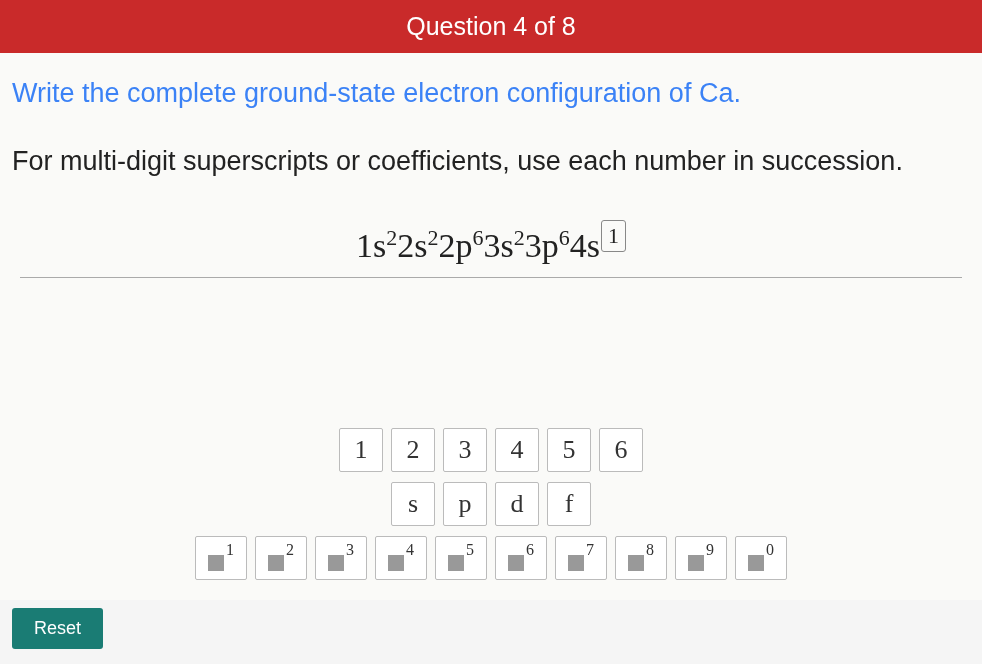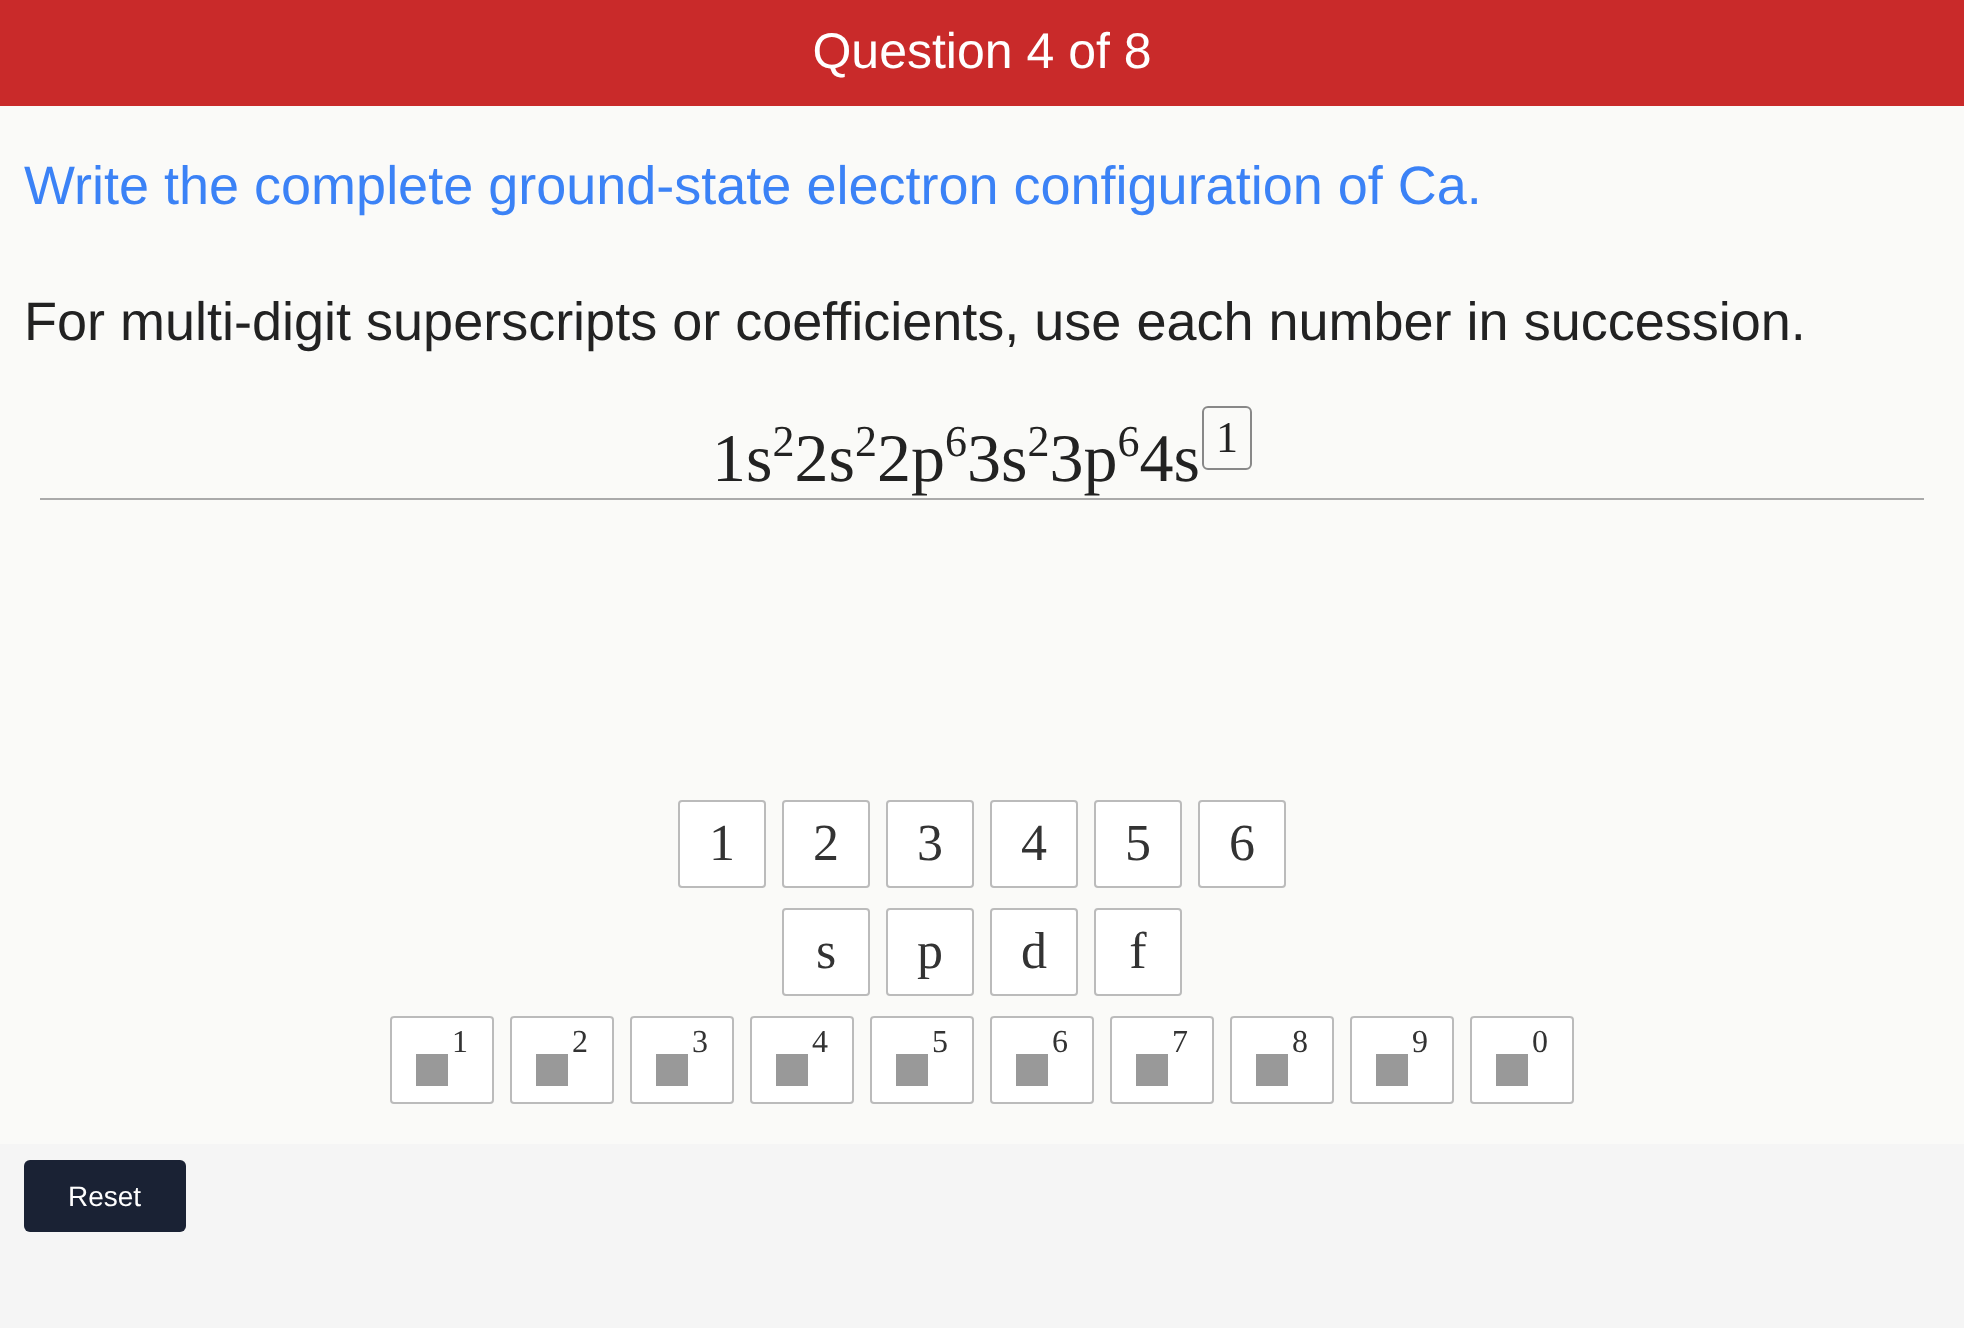--- a/index.html
+++ b/index.html
@@ -28,25 +28,26 @@
     }
     .prompt-line {
       font-size: 27px;
       color: #3b82f6;
       margin-bottom: 30px;
       line-height: 1.4;
     }
     .hint-line {
       font-size: 27px;
       color: #222;
-      margin-bottom: 24px;
+      margin-bottom: 41px;
       line-height: 1.4;
     }
     .answer-area {
       text-align: center;
+      padding-bottom: 12px;
       border-bottom: 1px solid #aaa;
       margin: 0 8px 0 8px;
     }
     .answer-text {
       font-family: 'Times New Roman', Times, serif;
       font-size: 34px;
       color: #222;
       display: inline-block;
     }
     .answer-text sup {
@@ -111,25 +112,25 @@
       font-size: 16px;
       position: relative;
       top: -8px;
     }
     .bottom-bar {
       display: flex;
       justify-content: space-between;
       padding: 8px 12px 0 12px;
     }
     .reset-btn {
-      background: #0f172a;
+      background: #0f766e;
       color: #fff;
       border: none;
       padding: 10px 22px;
-      font-size: 14px;
+      font-size: 18px;
       border-radius: 3px;
       cursor: pointer;
       opacity: 0.95;
     }
   </style>
 </head>
 <body>
 
 <div class="header">
   <span>Question 4 of 8</span>

